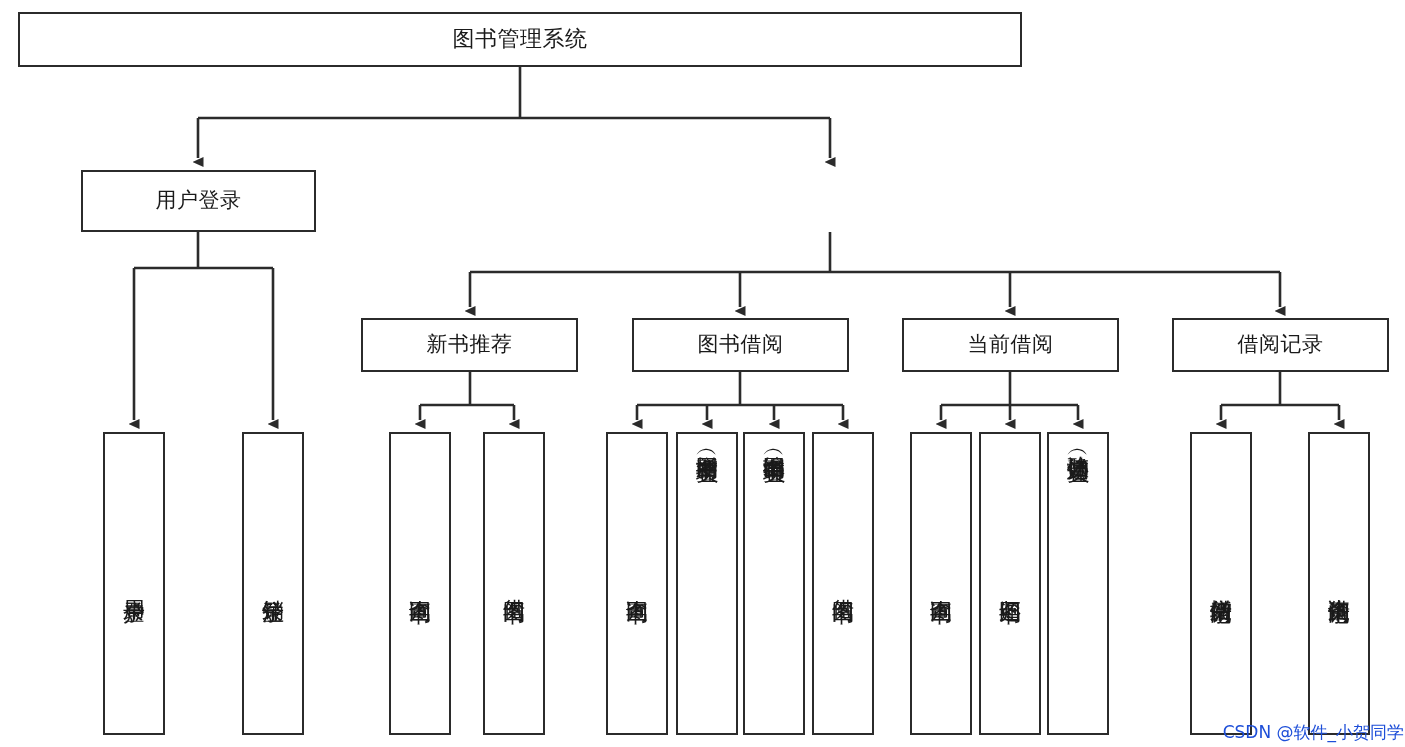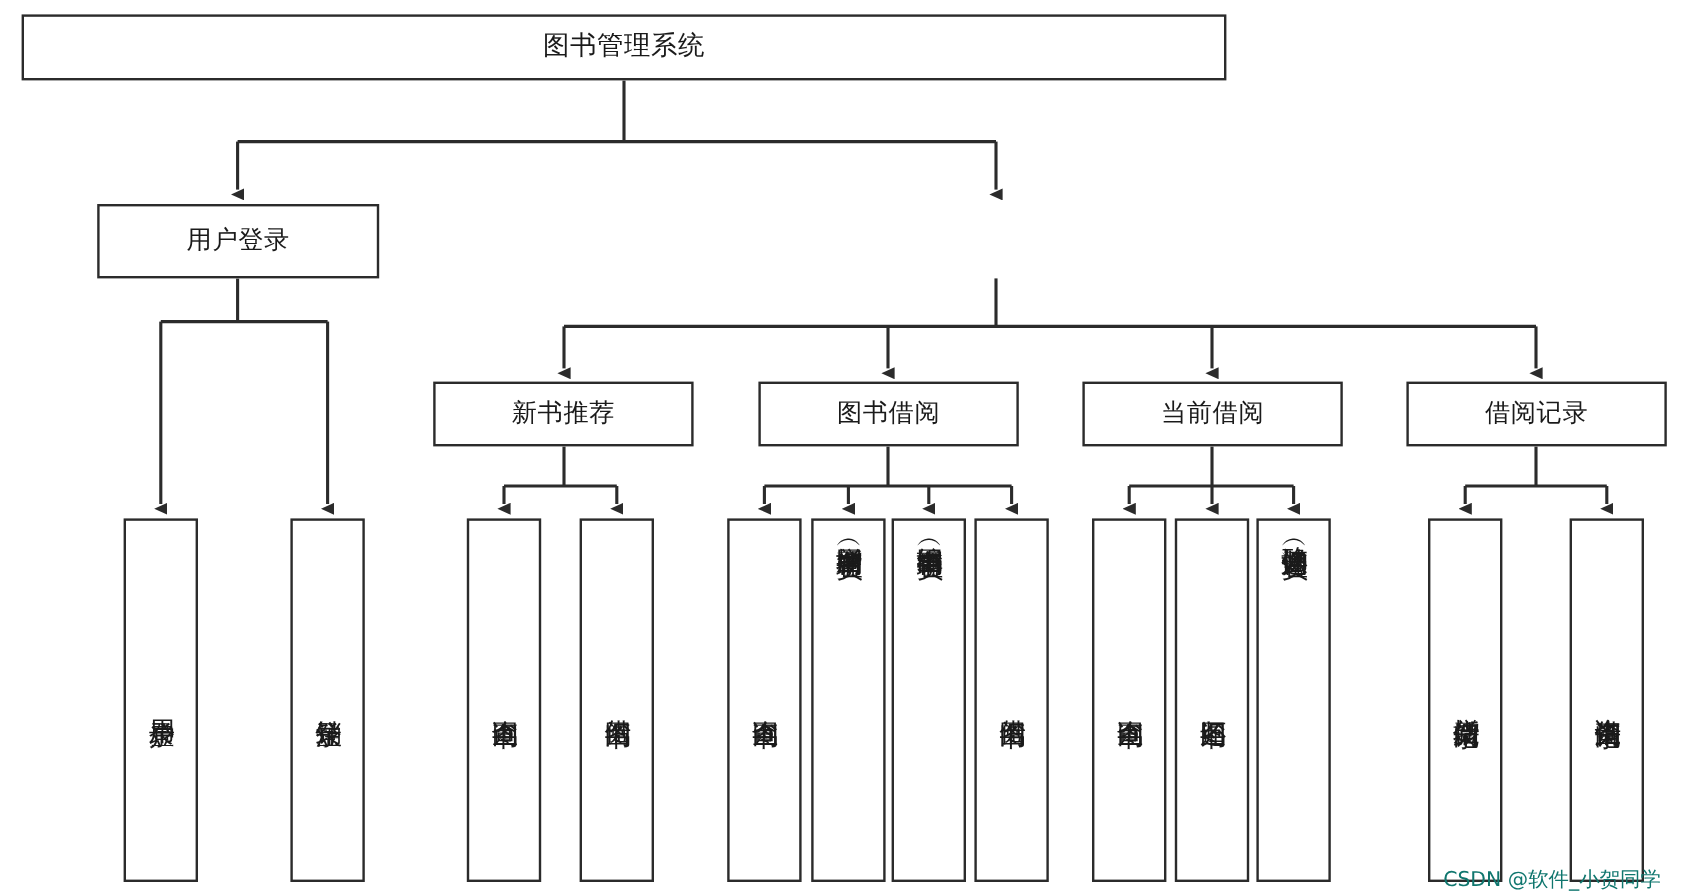--- a/index.html
+++ b/index.html
@@ -58,24 +58,24 @@
   .leaf {
     align-items: center;
     justify-content: center;
   }
   .leaf.top-align {
     align-items: flex-start;
     padding-top: 4px;
   }
   #watermark {
     position: absolute;
-    right: 21px;
+    right: 1px;
     bottom: 3px;
     font-size: 17px;
-    color: #0f766e;
+    color: #1d4ed8;
     z-index: 5;
     white-space: nowrap;
     font-family: "DejaVu Sans", "Liberation Sans", sans-serif;
   }
 </style>
 </head>
 <body>
 
 <div id="canvas">
 

